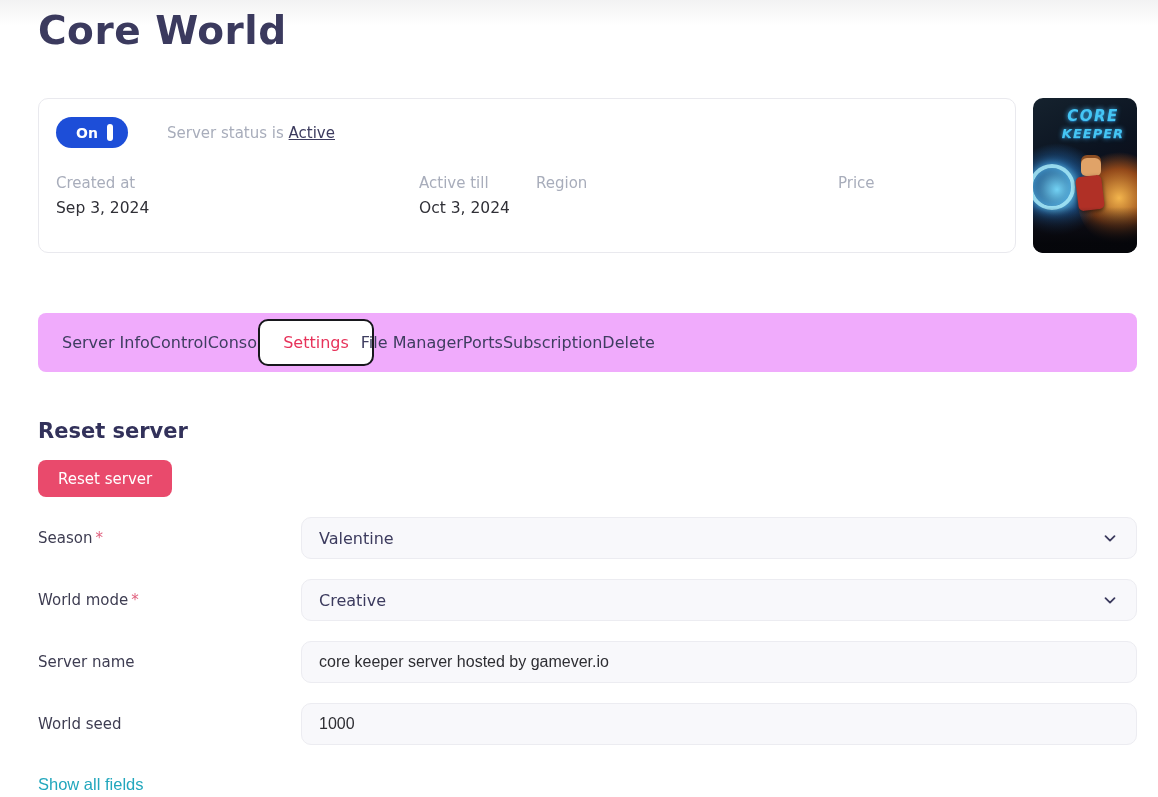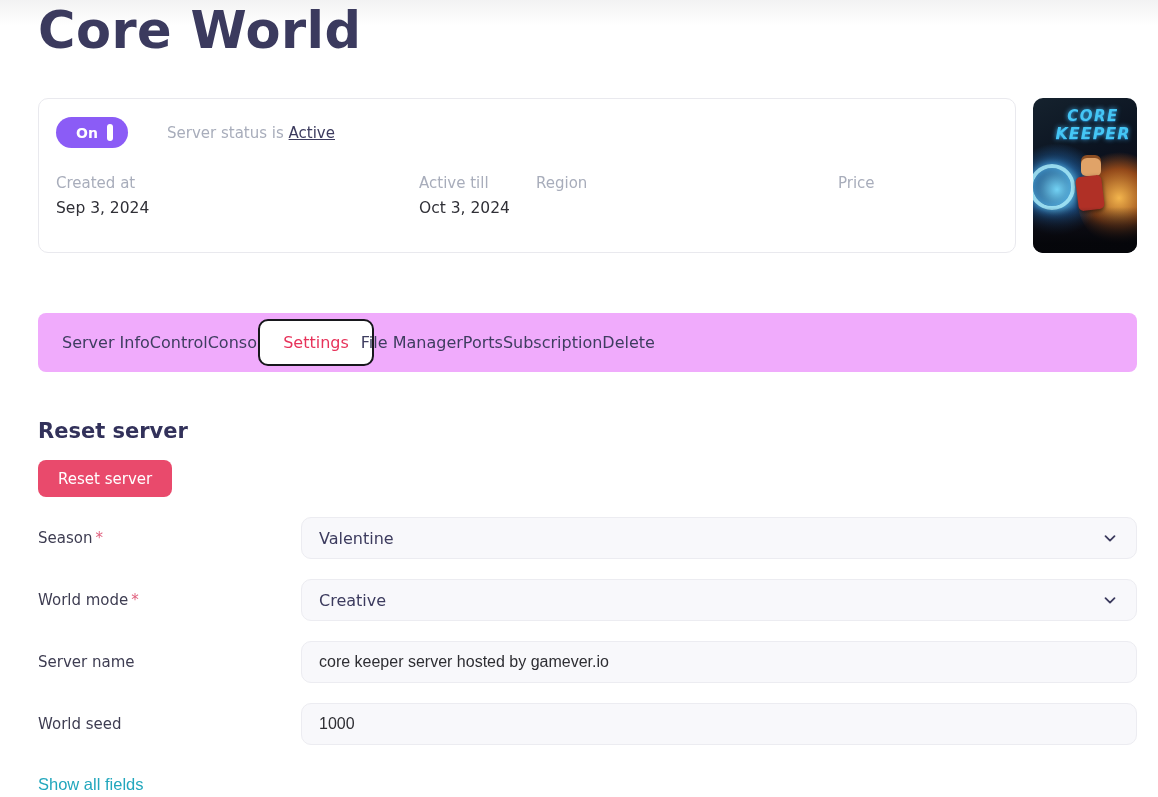--- a/index.html
+++ b/index.html
@@ -13,41 +13,41 @@
   }
   .top-fade {
     position: absolute; top: 0; left: 0; right: 0; height: 26px;
     background: linear-gradient(to bottom, #f2f2f3, rgba(255,255,255,0));
     pointer-events: none;
   }
   .page { padding: 0 21px 0 38px; position: relative; }
 
   h1.page-title {
     padding-top: 6px;
-    font-size: 51px;
+    font-size: 39px;
     font-weight: 700;
     color: #3b3a5e;
     letter-spacing: 0.5px;
     line-height: 50px;
   }
 
   .top-row { display: flex; gap: 17px; margin-top: 42px; }
 
   .status-card {
     flex: 1;
     height: 155px;
     border: 1px solid #e9e9ee;
     border-radius: 10px;
     background: #fff;
     padding: 18px 17px;
   }
   .status-line { display: flex; align-items: center; }
   .toggle {
     width: 72px; height: 31px;
-    background: #8b5cf6;
+    background: #1d4ed8;
     border-radius: 16px;
     display: flex; align-items: center;
     padding: 0 11px;
     cursor: pointer;
   }
   .toggle-label { color: #fff; font-size: 14px; font-weight: 700; flex: 1; text-align: center; }
   .toggle-knob { width: 6px; height: 17px; background: #fff; border-radius: 3px; margin-right: 4px; }
   .status-text { margin-left: 39px; font-size: 15px; color: #a8adbb; }
   .status-link { color: #3c3b5e; text-decoration: underline; cursor: pointer; }
 
@@ -108,21 +108,21 @@
   .cover-title {
     position: absolute; top: 10px; left: 16px; right: 0;
     text-align: center;
     font-weight: 700; font-style: italic;
     font-size: 15px; line-height: 17px;
     color: #45c6f4;
     letter-spacing: 1.5px;
     text-shadow: 0 0 5px rgba(70,190,255,0.95), 0 1px 0 #0a3a66;
     text-transform: uppercase;
   }
-  .cover-title .line2 { font-size: 16px; letter-spacing: 1px; }
+  .cover-title .line2 { font-size: 13px; letter-spacing: 1px; }
 
   
   .tab-bar {
     margin-top: 60px;
     height: 59px;
     background: #f0abfc;
     border-radius: 8px;
     display: flex; align-items: center;
     padding: 0 24px;
   }

